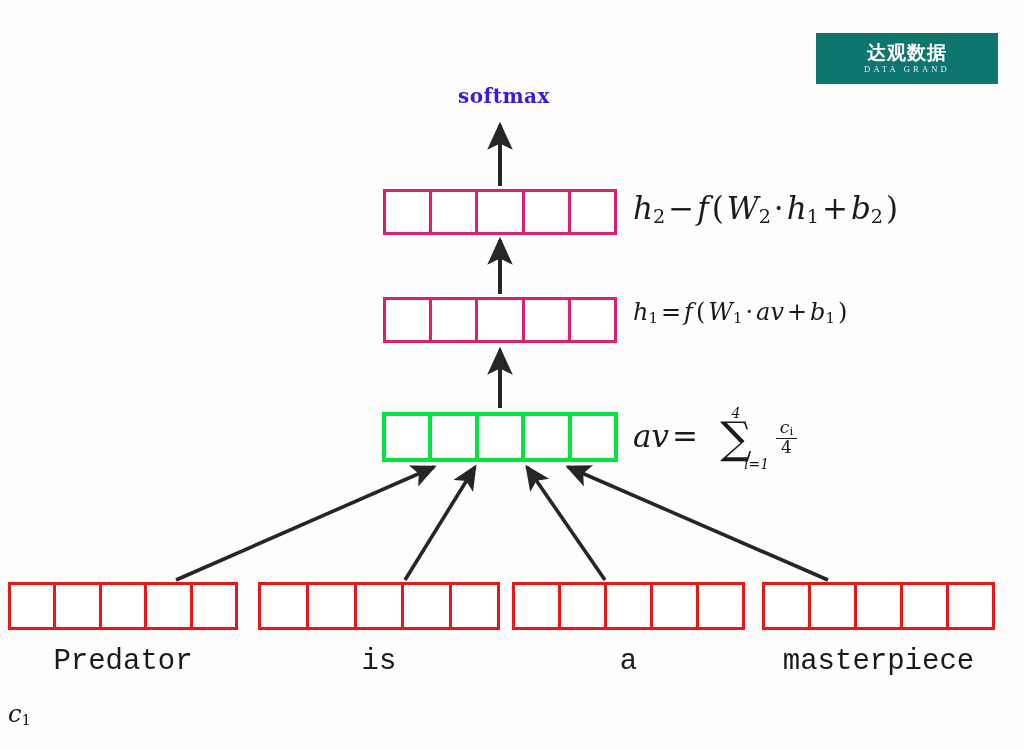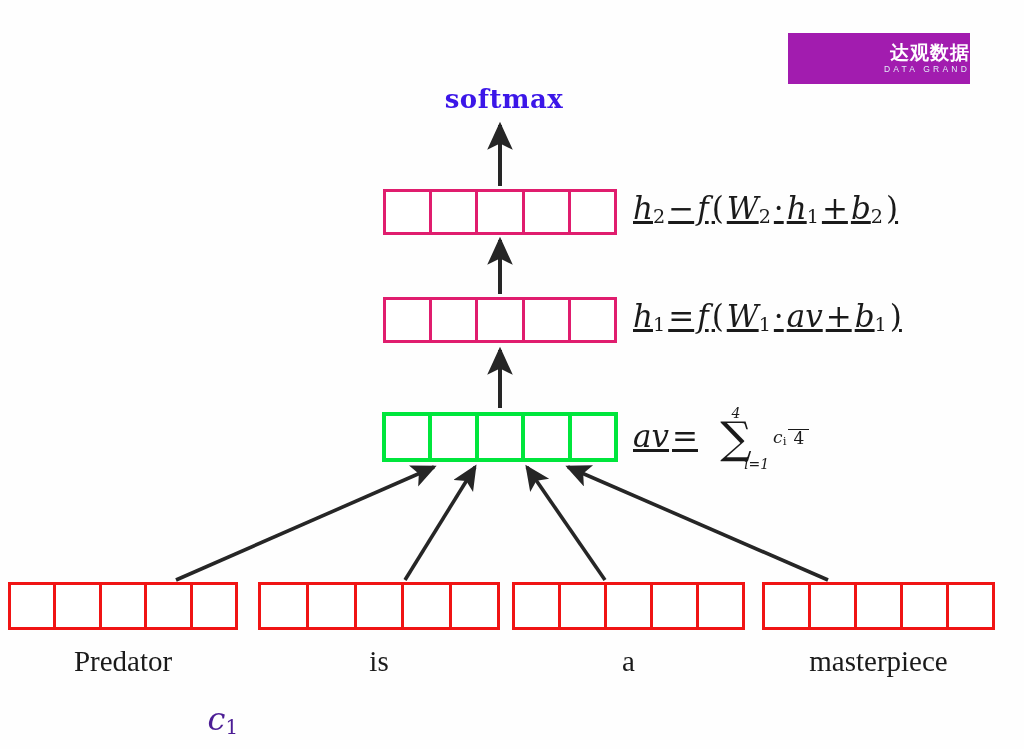--- a/index.html
+++ b/index.html
@@ -30,57 +30,57 @@
     font-weight: 700;
     letter-spacing: 1px;
     color: #101010;
     line-height: 1;
     white-space: nowrap;
   }
 
   
   #logo {
     position: absolute;
-    left: 788px;
+    left: 816px;
     top: 33px;
     width: 182px;
     height: 51px;
-    background: #a21caf;
+    background: #0f766e;
     display: flex;
     flex-direction: column;
-    align-items: flex-end;
+    align-items: center;
     justify-content: center;
   }
   #logo-cn {
     font-family: "DejaVu Sans", sans-serif;
     font-size: 19px;
     font-weight: 700;
     color: #ffffff;
     letter-spacing: 1px;
     line-height: 1.05;
   }
   #logo-en {
-    font-family: Liberation Sans, sans-serif;
+    font-family: Liberation Serif, serif;
     font-size: 8.5px;
     font-weight: 400;
     color: #e2ecf7;
     letter-spacing: 3.2px;
     margin-top: 2px;
     line-height: 1;
   }
 
   
   #softmax {
     position: absolute;
     left: 0;
     top: 84px;
     width: 1008px;
     text-align: center;
     font-family: "DejaVu Serif", serif;
-    font-size: 26px;
+    font-size: 20px;
     font-weight: 700;
     color: #3b16e8;
     letter-spacing: 0.5px;
   }
 
   
   .vec {
     position: absolute;
     display: flex;
     box-sizing: border-box;
@@ -121,24 +121,23 @@
   #vec-c2 { left: 258px; top: 582px; width: 242px; height: 48px; }
   #vec-c3 { left: 512px; top: 582px; width: 233px; height: 48px; }
   #vec-c4 { left: 762px; top: 582px; width: 233px; height: 48px; }
 
   
   .eq {
     position: absolute;
     font-family: "DejaVu Serif", serif;
     color: #1a1a1a;
     white-space: nowrap;
-    text-decoration: underline;
   }
   #eq-h2 { left: 633px; top: 190px; font-size: 31px; }
-  #eq-h1 { left: 633px; top: 298px; font-size: 31px; }
+  #eq-h1 { left: 633px; top: 298px; font-size: 24px; }
   #eq-av { left: 633px; top: 406px; font-size: 31px; }
 
   .eq i, .eq .it {
     font-style: italic;
   }
   .eq sub {
     font-size: 0.62em;
     font-style: normal;
     vertical-align: -0.22em;
   }
@@ -166,46 +165,47 @@
   }
   .sum-top { margin-bottom: -2px; }
   .sum-sigma {
     font-size: 44px;
     font-style: normal;
     line-height: 0.9;
   }
   .sum-bot { margin-top: -1px; margin-left: 41px; }
   .frac {
     display: inline-flex;
-    flex-direction: row;
+    flex-direction: column;
     align-items: center;
     vertical-align: middle;
     font-size: 17px;
     line-height: 1.05;
+    margin-left: 5px;
   }
   .frac .num { font-style: italic; padding: 0 2px; }
   .frac .den { font-style: normal; border-top: 1.6px solid #1a1a1a; padding: 0 5px; }
   .frac .num sub { font-size: 0.7em; vertical-align: -0.2em; }
 
   
   .word-label {
     position: absolute;
     text-align: center;
-    font-family: Liberation Serif, serif;
+    font-family: Liberation Mono, monospace;
     font-size: 29px;
     color: #1a1a1a;
     white-space: nowrap;
   }
   .word-sub {
     position: absolute;
-    text-align: right;
+    text-align: left;
     font-family: "DejaVu Serif", serif;
     font-style: italic;
-    font-size: 32px;
-    color: #4c1d95;
+    font-size: 24px;
+    color: #0f172a;
     white-space: nowrap;
   }
   .word-sub sub {
     font-size: 0.62em;
     font-style: normal;
     vertical-align: -0.22em;
   }
 
   #lbl-w1 { left: 8px;   top: 645px; width: 230px; }
   #lbl-w2 { left: 258px; top: 645px; width: 242px; }

